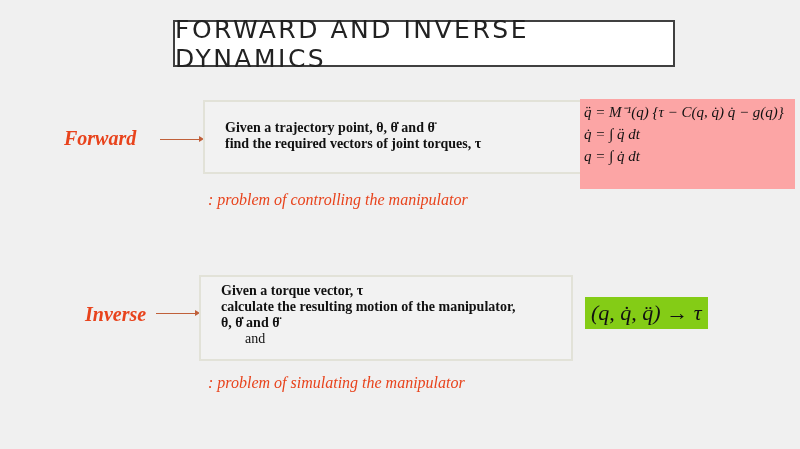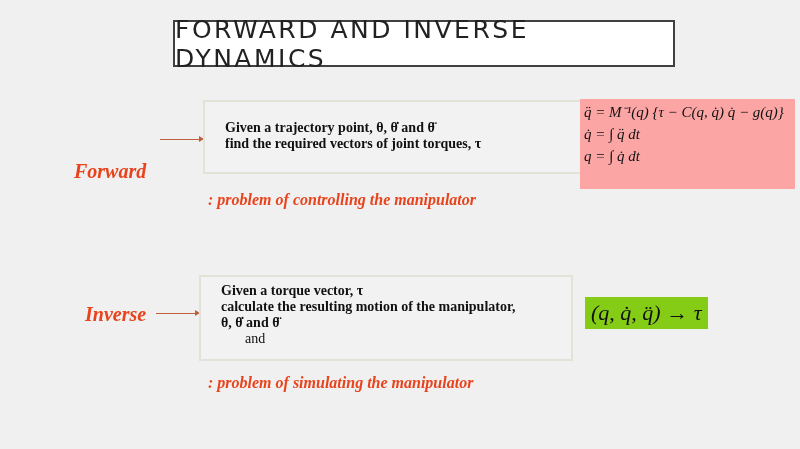--- a/index.html
+++ b/index.html
@@ -5,33 +5,33 @@
   html, body { margin:0; padding:0; }
   body { width:800px; height:449px; background:#f0f0f0; position:relative; overflow:hidden; font-family:"Liberation Serif", serif; }
   .title-box { position:absolute; left:173px; top:20px; width:502px; height:47px; border:2px solid #404040; background:#ffffff; box-sizing:border-box; display:flex; align-items:center; justify-content:center; }
   .title-box span { font-family:"DejaVu Sans", sans-serif; font-size:25px; letter-spacing:2.5px; color:#222; }
   .label { position:absolute; color:#e8431c; font-weight:bold; font-style:italic; font-size:20px; }
   .arrow { position:absolute; height:1px; background:#c0603a; }
   .arrow::after { content:""; position:absolute; right:-2px; top:-3px; border-left:5px solid #c0603a; border-top:3.5px solid transparent; border-bottom:3.5px solid transparent; }
   .box { position:absolute; background:#f2f2f2; border:2px solid #e2e2d8; box-sizing:border-box; }
   .box .line { font-weight:bold; font-size:14px; color:#111; line-height:16px; white-space:nowrap; }
   .box .plain { font-weight:normal; }
-  .problem { position:absolute; color:#e8431c; font-weight:bold; font-style:italic; font-size:16px; }
+  .problem { position:absolute; color:#e8431c; font-weight:normal; font-style:italic; font-size:16px; }
   .formula-box { position:absolute; background:#fca5a5; font-style:italic; font-size:15px; color:#111; }
   .formula-box div { line-height:22px; white-space:nowrap; }
   .formula-inv { position:absolute; background:#84cc16; font-size:22px; font-style:italic; color:#111; padding:0 6px; line-height:32px; }
 </style>
 </head>
 <body>
 
 <div class="title-box">
   <span>FORWARD AND INVERSE DYNAMICS</span>
 </div>
 
-<div class="label" style="left:74px; top:127px;margin-top:33px;">Forward</div>
+<div class="label" style="left:64px; top:127px;">Forward</div>
 <div class="arrow" style="left:160px; top:139px; width:42px;"></div>
 <div class="box" style="left:203px; top:100px; width:428px; height:74px; padding:18px 0 0 20px;font-family:Liberation Serif, serif;">
   <div class="line">Given a trajectory point, θ, θ̇ and θ̈</div>
   <div class="line">find the required vectors of joint torques, τ</div>
 </div>
 <div class="formula-box" style="left:580px; top:99px; width:207px; height:86px; padding:2px 4px;">
   <div>q̈ = M⁻¹(q) {τ − C(q, q̇) q̇ − g(q)}</div>
   <div>q̇ = ∫ q̈ dt</div>
   <div>q = ∫ q̇ dt</div>
 </div>

